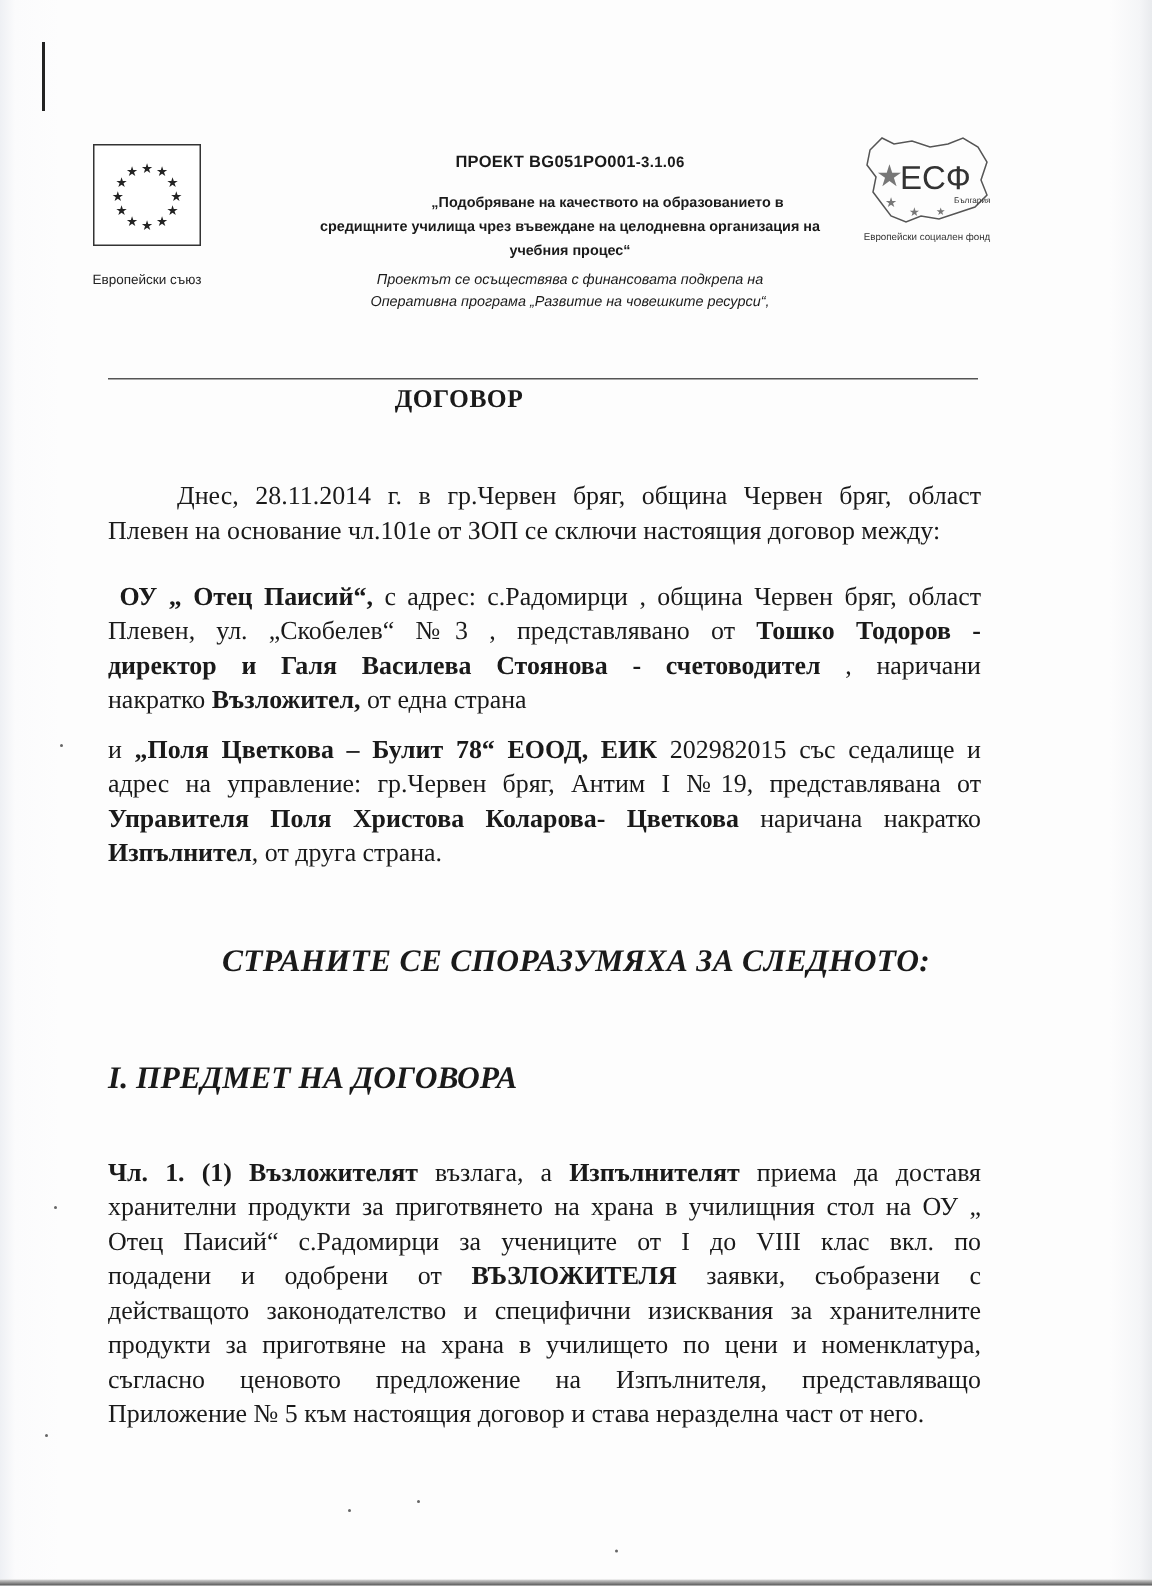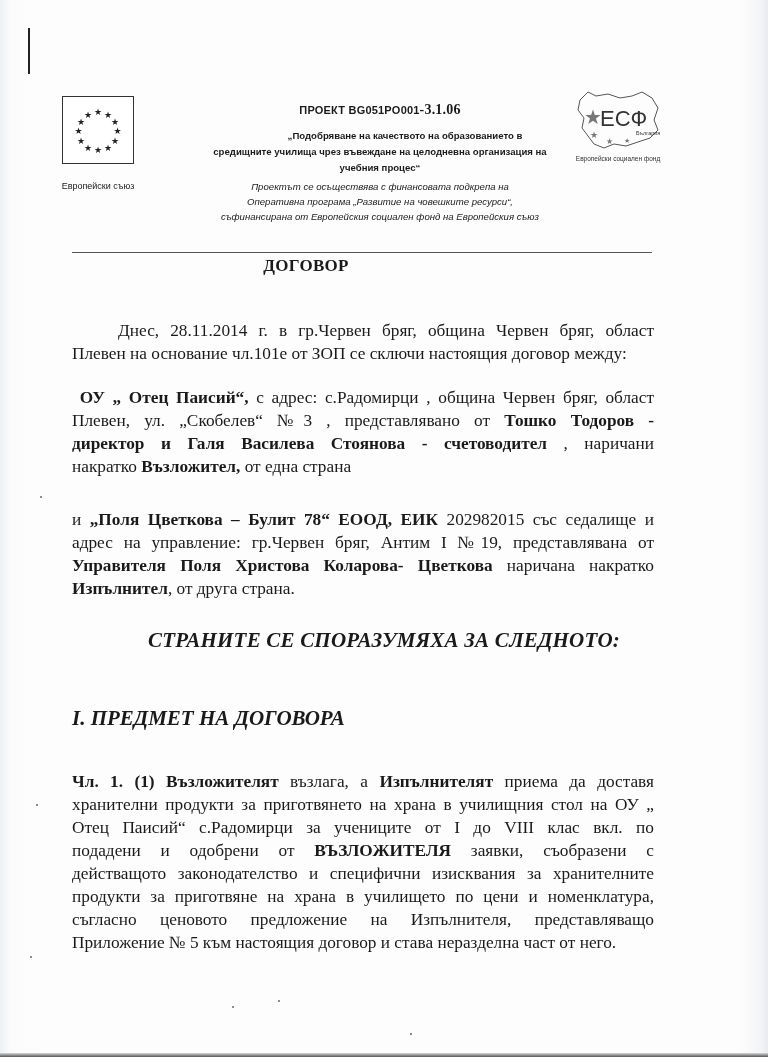--- a/index.html
+++ b/index.html
@@ -36,21 +36,21 @@
   .esf-logo { position: absolute; left: 574px; top: 86px; width: 88px; height: 66px; }
   .esf-caption {
     position: absolute; left: 560px; top: 155px; width: 116px; text-align: center;
     font-family: "Liberation Sans", sans-serif; font-size: 6.5px; color: #333;
   }
   .hdr {
     position: absolute; left: 150px; width: 460px; text-align: center;
     font-family: "Liberation Sans", sans-serif; color: #1a1a1a;
   }
   .hdr-project { top: 102px; font-size: 11px; font-weight: bold; letter-spacing: 0.2px; }
-  .hdr-project .small { font-size: 14px; font-family: Liberation Serif, serif; }
+  .hdr-project .small { font-size: 10px; }
   .hdr-title { font-size: 9.6px; font-weight: bold; line-height: 16px; }
   .hdr-t1 { top: 128px; padding-left: 50px; box-sizing: border-box; }
   .hdr-t2 { top: 144px; }
   .hdr-t3 { top: 160px; }
   .hdr-fund { font-size: 9.6px; font-style: italic; line-height: 15px; }
   .hdr-f1 { top: 179px; }
   .hdr-f2 { top: 194px; }
   .hdr-f3 { top: 209px; }
 
   .rule {
@@ -127,39 +127,38 @@
   <div class="esf-caption">Европейски социален фонд</div>
 
   <div class="hdr hdr-project">
     <span>ПРОЕКТ BG051PO001</span><span class="small">-3.1.06</span>
   </div>
   <div class="hdr hdr-title hdr-t1">„Подобряване на качеството на образованието в</div>
   <div class="hdr hdr-title hdr-t2">средищните училища чрез въвеждане на целодневна организация на</div>
   <div class="hdr hdr-title hdr-t3">учебния процес“</div>
   <div class="hdr hdr-fund hdr-f1">Проектът се осъществява с финансовата подкрепа на</div>
   <div class="hdr hdr-fund hdr-f2">Оперативна програма „Развитие на човешките ресурси“,</div>
-  <div class="hdr hdr-fund hdr-f3">съфинансирана от Европейския социален фонд на Европейския съюз</div>
 
   <div class="rule"></div>
 
   <div class="doc-title">ДОГОВОР</div>
 
   <div class="para" style="top:319px">
     <span class="line indent">Днес, 28.11.2014 г. в гр.Червен бряг, община Червен бряг, област</span>
     <span class="line last">Плевен на основание чл.101е от ЗОП се сключи настоящия договор между:</span>
   </div>
 
   <div class="para" style="top:386px">
     <span class="line">&nbsp;<b>ОУ „ Отец Паисий“,</b><span> с адрес: с.Радомирци , община Червен бряг, област</span></span>
     <span class="line"><span>Плевен, ул. „Скобелев“ №3 , представлявано  от </span><b>Тошко Тодоров -</b></span>
     <span class="line"><b>директор и Галя Василева Стоянова - счетоводител</b><span>  , наричани</span></span>
     <span class="line last"><span>накратко </span><b>Възложител,</b><span> от една страна</span></span>
   </div>
 
-  <div class="para" style="top:508px">
+  <div class="para" style="top:488px">
     <span class="line"><span>и </span><b>„Поля Цветкова – Булит 78“ ЕООД, ЕИК</b><span> 202982015 със седалище и</span></span>
     <span class="line">адрес на управление: гр.Червен бряг, Антим I №19, представлявана от</span>
     <span class="line"><b>Управителя Поля Христова Коларова- Цветкова</b><span> наричана накратко</span></span>
     <span class="line last"><b>Изпълнител</b><span>, от друга страна.</span></span>
   </div>
 
   <div class="section-agree">СТРАНИТЕ СЕ СПОРАЗУМЯХА ЗА СЛЕДНОТО:</div>
   <div class="section-subject">I. ПРЕДМЕТ НА ДОГОВОРА</div>
 
   <div class="para" style="top:770px">

